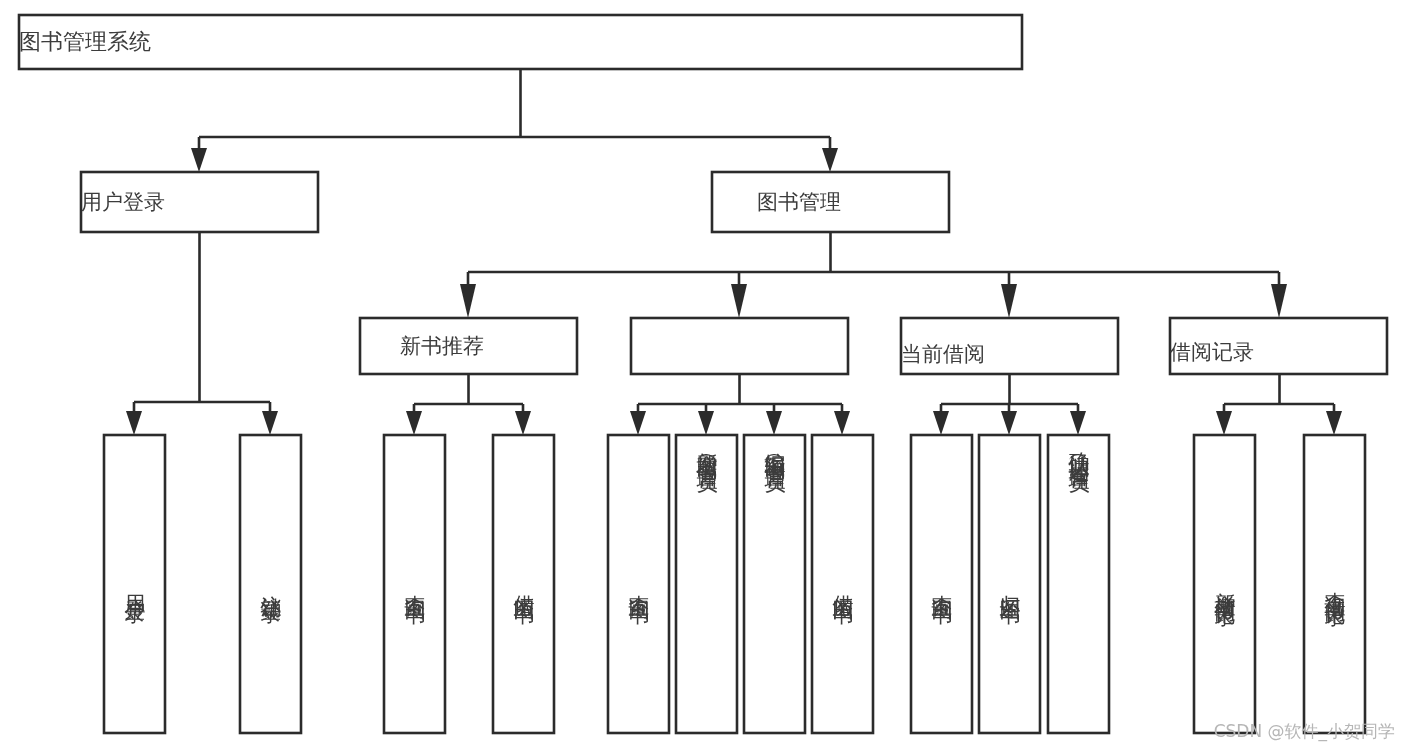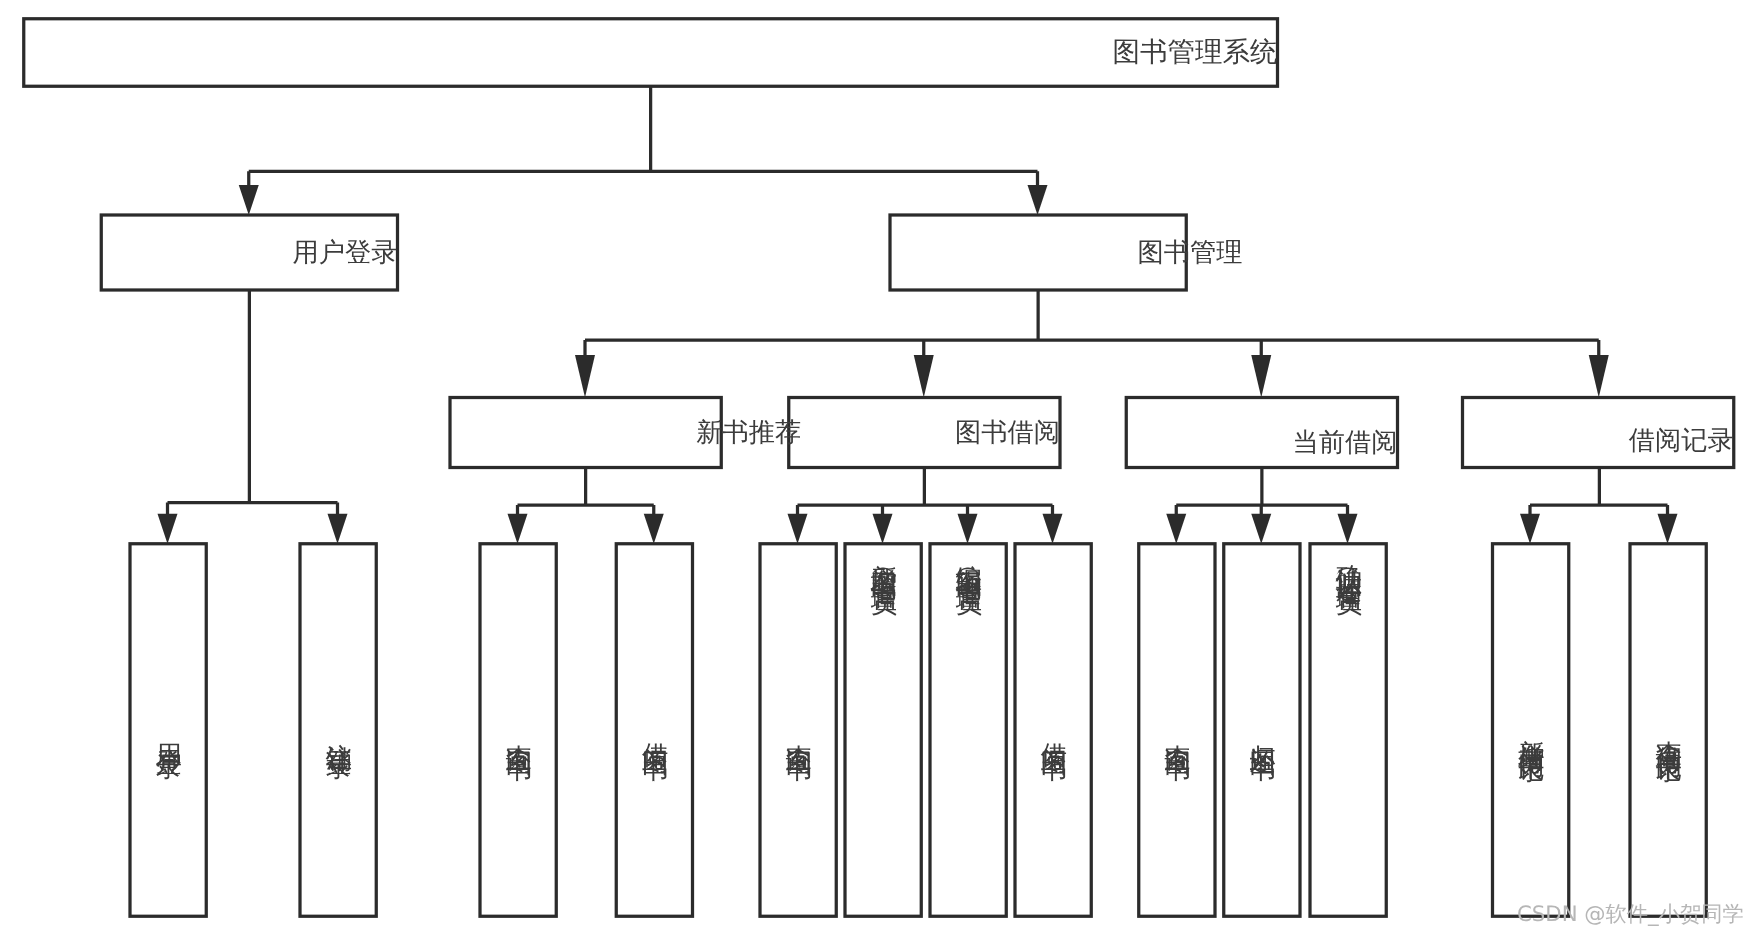--- a/index.html
+++ b/index.html
@@ -55,21 +55,21 @@
     font-size: 21px;
     line-height: 1.0;
     letter-spacing: 3px;
     color: #3c3c3c;
     white-space: nowrap;
   }
   .box-label-wrap {
     position: absolute;
     display: flex;
     align-items: center;
-    justify-content: flex-end;
+    justify-content: flex-start;
     pointer-events: none;
   }
   .box-label-text {
     font-family: "DejaVu Sans", "Liberation Sans", sans-serif;
     font-size: 21px;
     color: #3c3c3c;
     white-space: nowrap;
   }
   .title-label-text {
     font-size: 22px;
@@ -192,23 +192,20 @@
   <div class="box-label-wrap" style="left:81px; top:172px; width:237px; height:60px;">
     <span class="box-label-text">用户登录</span>
   </div>
   <div class="box-label-wrap" style="left:712px; top:172px; width:237px; height:60px;margin-left:45px;">
     <span class="box-label-text">图书管理</span>
   </div>
 
   <div class="box-label-wrap" style="left:360px; top:318px; width:241px; height:56px;padding-left:40px;">
     <span class="box-label-text">新书推荐</span>
   </div>
-  <div class="box-label-wrap" style="left:631px; top:318px; width:217px; height:56px;">
-    <span class="box-label-text">图书借阅</span>
-  </div>
   <div class="box-label-wrap" style="left:901px; top:318px; width:217px; height:72px;">
     <span class="box-label-text">当前借阅</span>
   </div>
   <div class="box-label-wrap" style="left:1170px; top:318px; width:217px; height:68px;">
     <span class="box-label-text">借阅记录</span>
   </div>
 
   <div class="leaf-label-wrap" style="left:104px; top:435px; width:61px; height:298px;">
     <span class="leaf-label-text">用户登录</span>
   </div>

